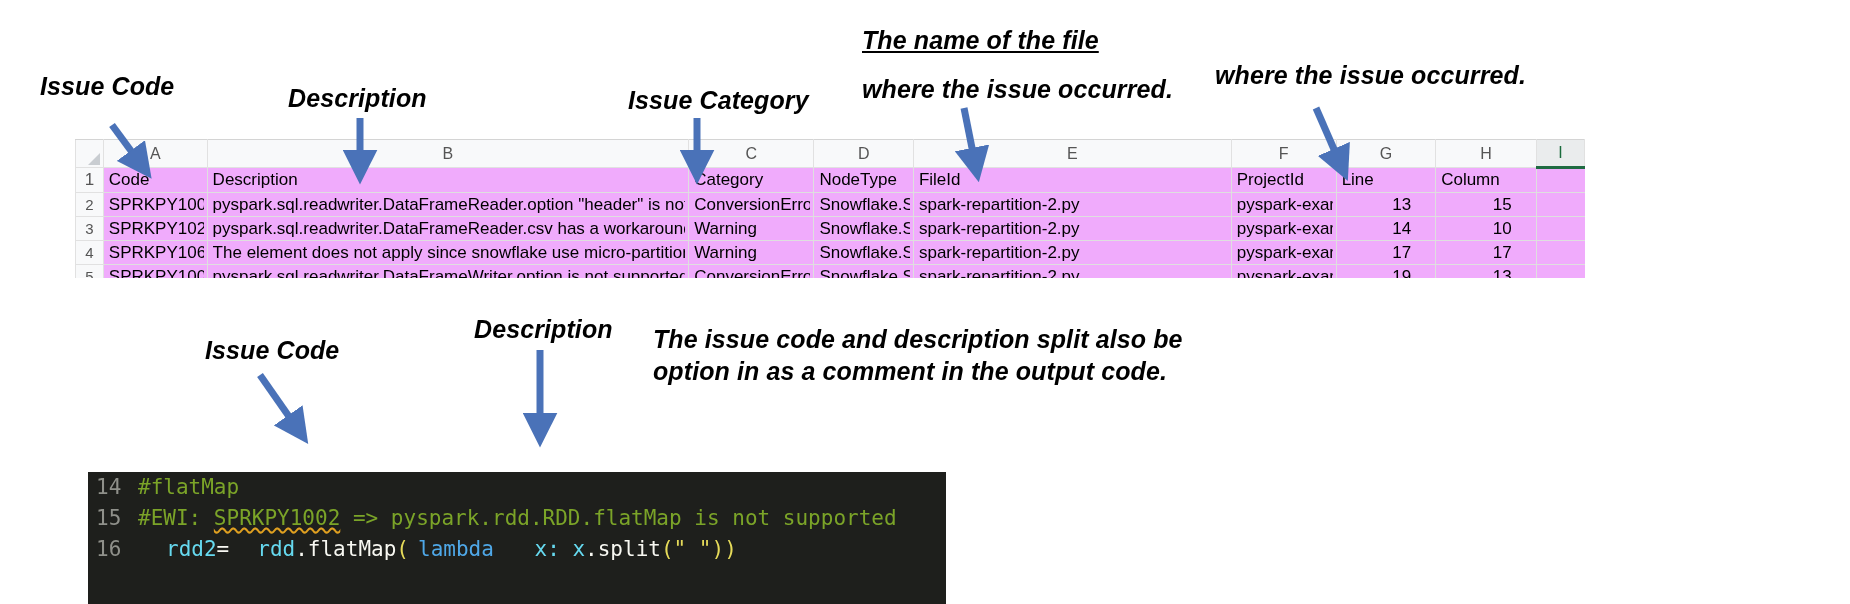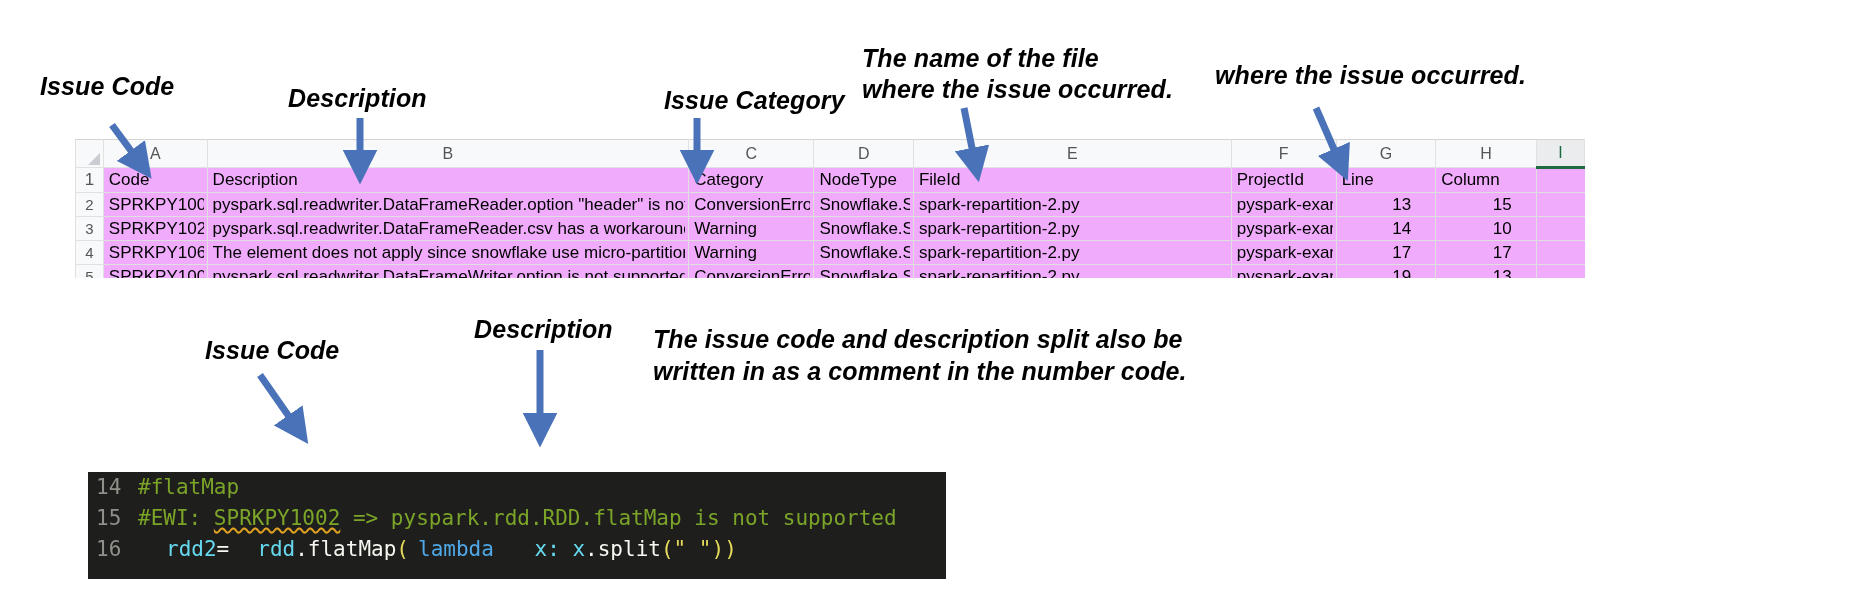--- a/index.html
+++ b/index.html
@@ -111,21 +111,21 @@
     height:139px;
     overflow:hidden;
     position:relative;
   }
 
   
   #code{
     position:absolute;
     left:88px;top:472px;
     width:858px;
-    height:107px;
+    height:132px;
     background:#1e1f1c;
     overflow:hidden;
     font-family:"DejaVu Sans Mono",monospace;
     font-size:21px;
     line-height:31px;
   }
   .cline{
     display:block;
     white-space:pre;
     height:31px;
@@ -337,25 +337,25 @@
   <line x1="964" y1="108" x2="975" y2="163" stroke="#4a72b8" stroke-width="7" marker-end="url(#ah)"></line>
   <line x1="1316" y1="108" x2="1340" y2="163" stroke="#4a72b8" stroke-width="7" marker-end="url(#ah)"></line>
 
   <line x1="260" y1="375" x2="297" y2="428" stroke="#4a72b8" stroke-width="7" marker-end="url(#ah)"></line>
   <line x1="540" y1="350" x2="540" y2="428" stroke="#4a72b8" stroke-width="7" marker-end="url(#ah)"></line>
 </svg>
 
 <div class="layer">
   <div class="callout" style="left:40px;top:70px;">Issue Code</div>
   <div class="callout" style="left:288px;top:82px;">Description</div>
-  <div class="callout" style="left:628px;top:84px;margin-left:36px;">Issue Category</div>
-
-  <div class="callout" style="left:862px;top:42px;">The name of the file</div>
+  <div class="callout" style="left:628px;top:84px;">Issue Category</div>
+
+  <div class="callout" style="left:862px;top:24px;text-decoration:underline;">The name of the file</div>
   <div class="callout" style="left:862px;top:73px;">where the issue occurred.</div>
 
   <div class="callout" style="left:1215px;top:59px;">where the issue occurred.</div>
 
   <div class="callout" style="left:205px;top:334px;">Issue Code</div>
   <div class="callout" style="left:474px;top:313px;">Description</div>
 
   <div class="callout" style="left:653px;top:323px;">The issue code and description split also be</div>
-  <div class="callout" style="left:653px;top:355px;">written in as a comment in the number code.</div>
+  <div class="callout" style="left:653px;top:355px;">option in as a comment in the output code.</div>
 </div>
 
 </body></html>

